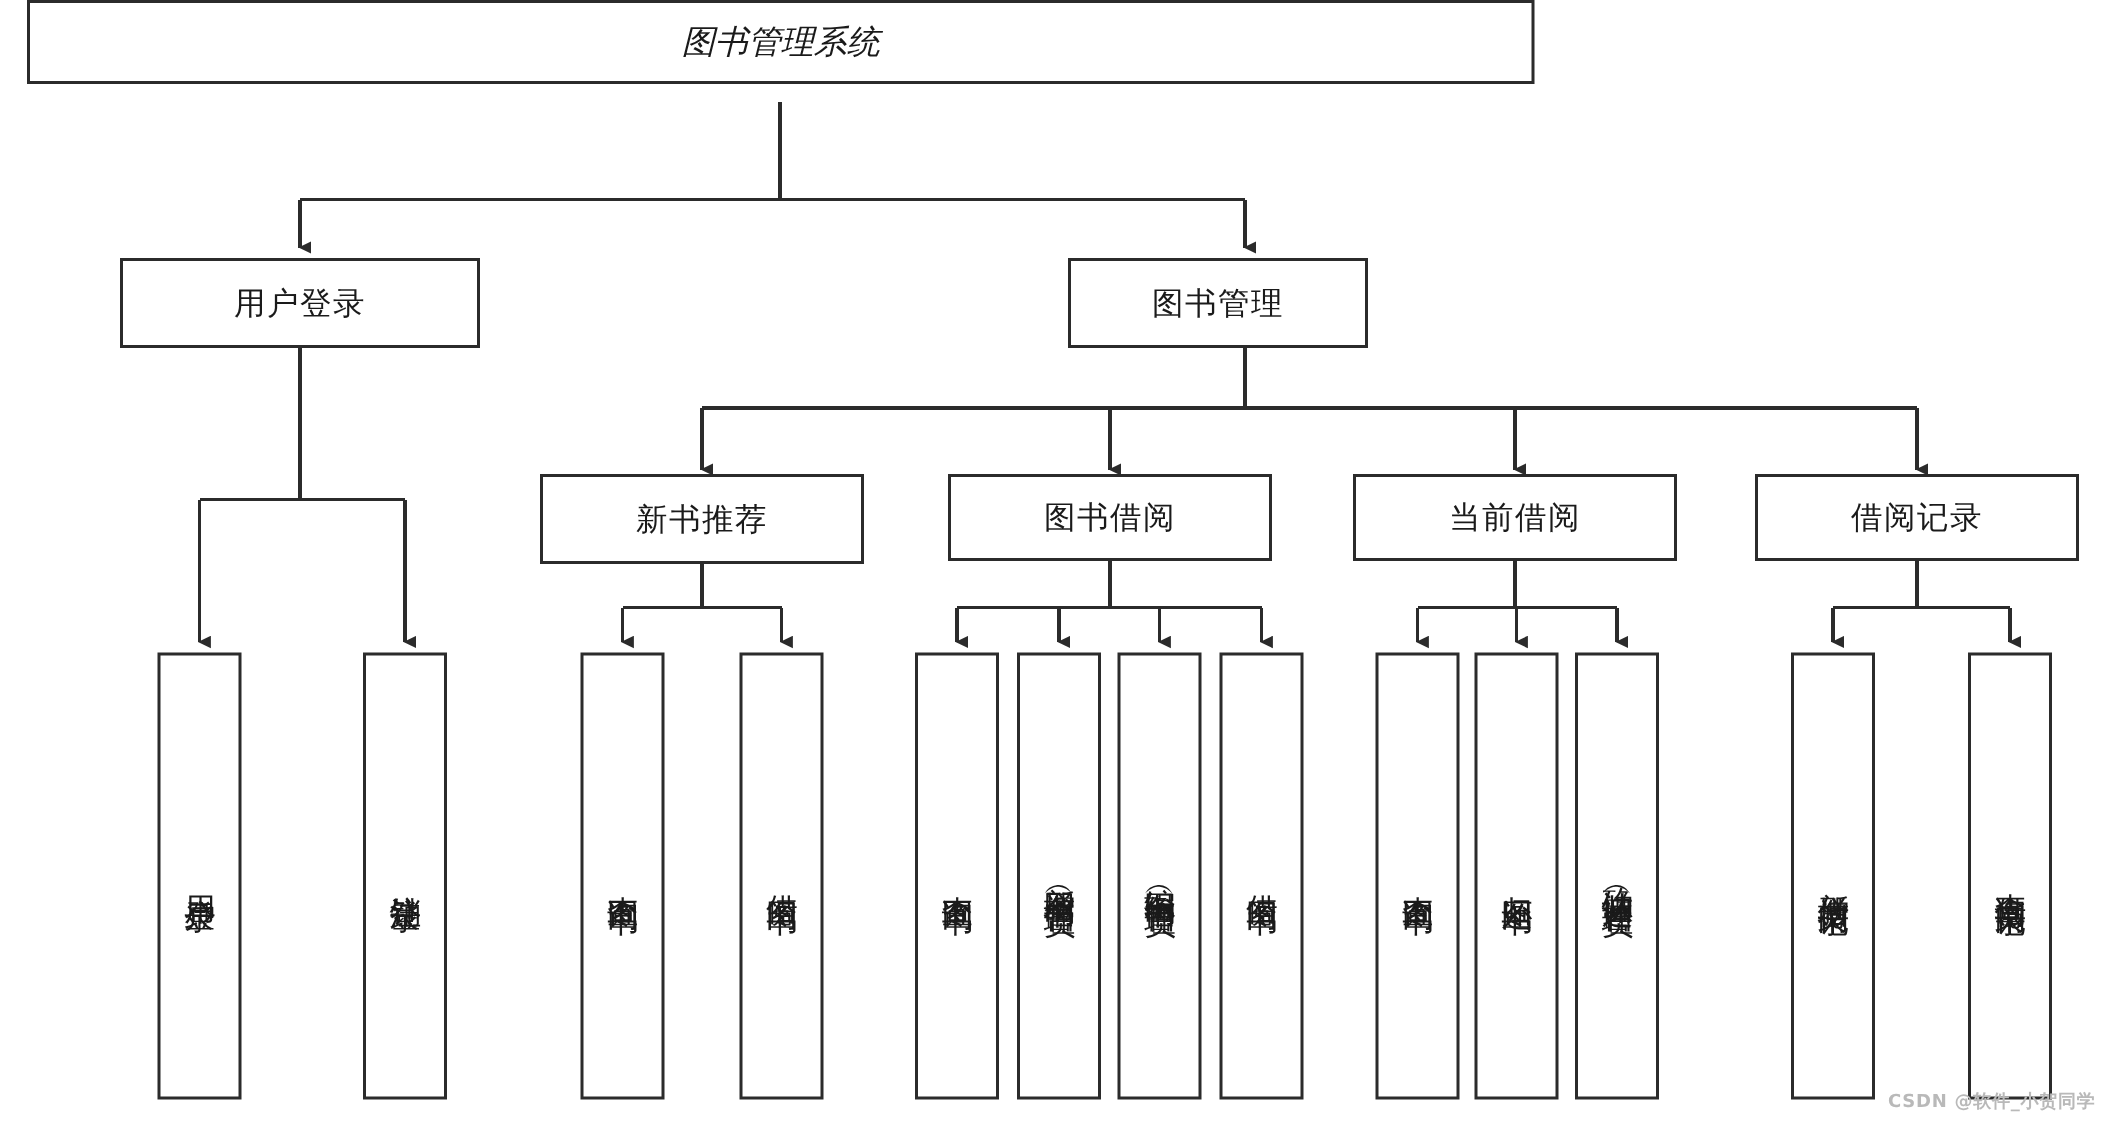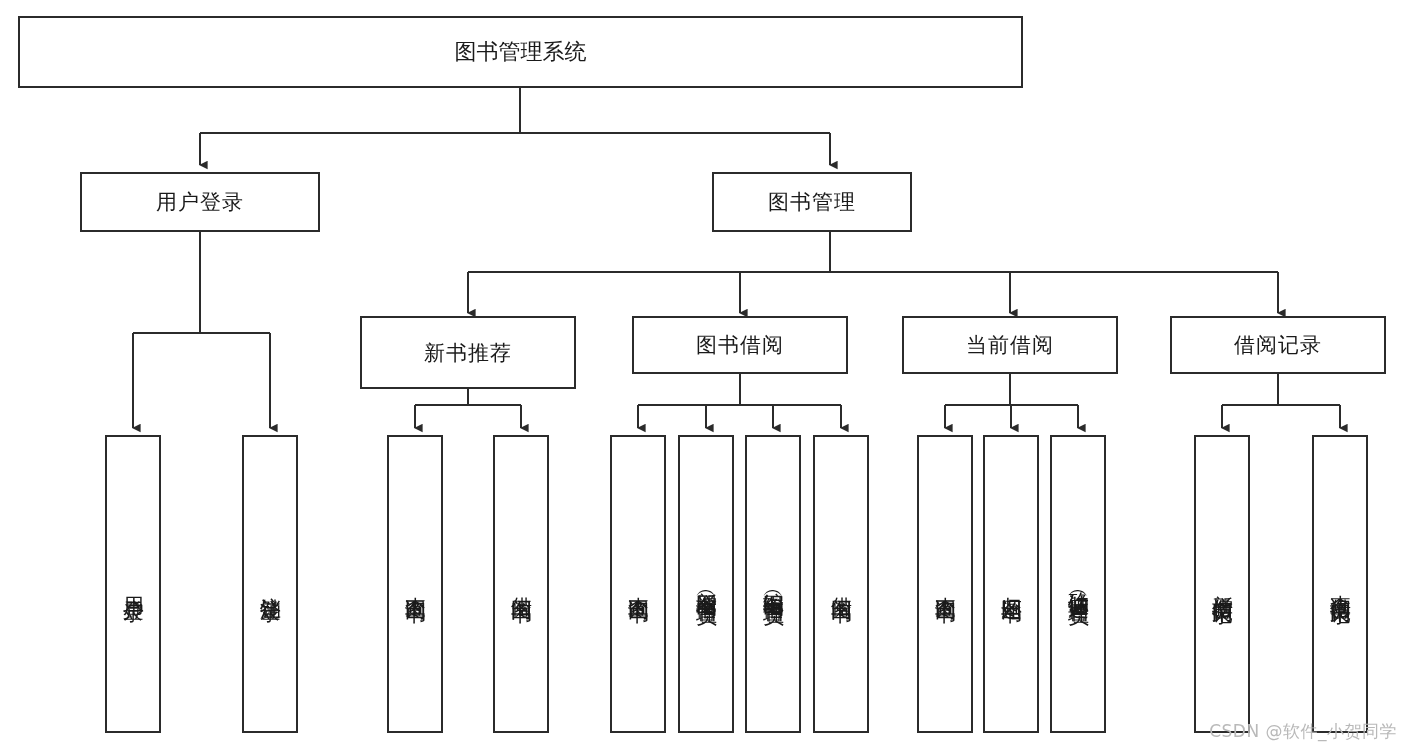--- a/index.html
+++ b/index.html
@@ -25,25 +25,26 @@
     writing-mode:vertical-rl;
     text-orientation:upright;
     font-size:21px;
     line-height:1.18;
     letter-spacing:2px;
     padding:4px 0;
   }
   .watermark{
     position:absolute;
     right:8px;bottom:4px;
-    font-size:17px;
+    font-size:12px;
     color:#b9b9b9;
     letter-spacing:0.5px;
     white-space:nowrap;
     user-select:none;
+    font-weight:bold;
   }
 </style>
 </head>
 <body>
 
 <div id="stage">
 
   <svg id="wires" viewBox="0 0 1405 747" xmlns="http://www.w3.org/2000/svg">
     <defs>
       <marker id="arrow" markerWidth="10" markerHeight="10" refX="4.2" refY="7.6" orient="auto" markerUnits="userSpaceOnUse">
@@ -88,26 +89,26 @@
       <path d="M1011,405 L1011,428" marker-end="url(#arrow)"></path>
       <path d="M1078,405 L1078,428" marker-end="url(#arrow)"></path>
 
       <path d="M1278,374 L1278,405"></path>
       <path d="M1222,405 L1340,405"></path>
       <path d="M1222,405 L1222,428" marker-end="url(#arrow)"></path>
       <path d="M1340,405 L1340,428" marker-end="url(#arrow)"></path>
     </g>
   </svg>
 
-  <div class="node root" style="left:18px;top:16px;width:1005px;height:72px;">图书管理系统</div>
+  <div class="node root" style="left:18px;top:0;width:1005px;height:56px;font-style:italic;">图书管理系统</div>
 
   <div class="node horiz" style="left:80px;top:172px;width:240px;height:60px;">用户登录</div>
   <div class="node horiz" style="left:712px;top:172px;width:200px;height:60px;">图书管理</div>
 
-  <div class="node horiz" style="left:360px;top:316px;width:216px;height:73px;">新书推荐</div>
+  <div class="node horiz" style="left:360px;top:316px;width:216px;height:60px;">新书推荐</div>
   <div class="node horiz" style="left:902px;top:316px;width:216px;height:58px;">当前借阅</div>
   <div class="node horiz" style="left:632px;top:316px;width:216px;height:58px;">图书借阅</div>
   <div class="node horiz" style="left:1170px;top:316px;width:216px;height:58px;text-align:right;">借阅记录</div>
 
   <div class="node vert" style="left:105px;top:435px;width:56px;height:298px;">用户登录</div>
   <div class="node vert" style="left:242px;top:435px;width:56px;height:298px;">注销登录</div>
 
   <div class="node vert" style="left:387px;top:435px;width:56px;height:298px;">查询图书</div>
   <div class="node vert" style="left:493px;top:435px;width:56px;height:298px;">借阅图书</div>
 

